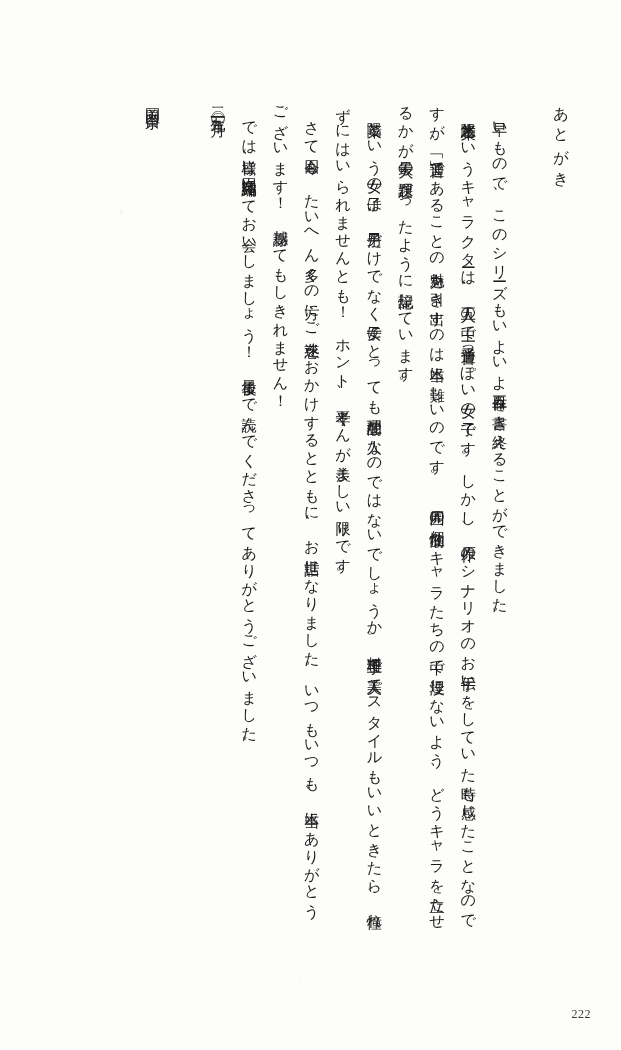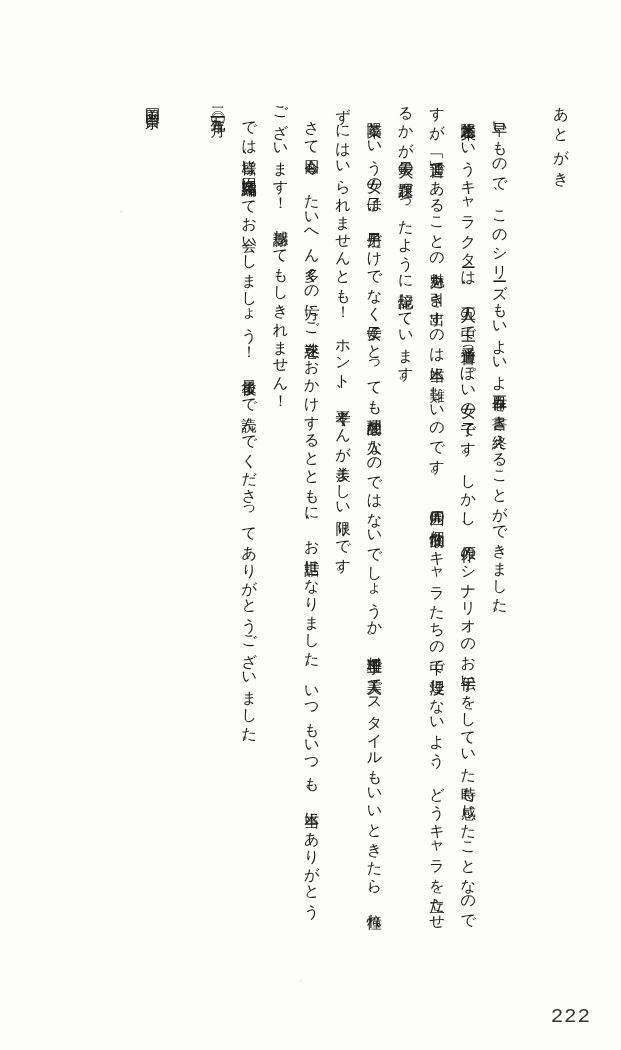--- a/index.html
+++ b/index.html
@@ -65,23 +65,23 @@
   .author {
     margin-left: 30px !important;
     padding-top: 600px;
     letter-spacing: 0.14em;
   }
 
   
   #pagenum {
     position: absolute;
     right: 30px;
-    bottom: 22px;
-    font-size: 21px;
-    font-family: Liberation Mono, monospace;
+    bottom: 28px;
+    font-size: 12px;
+    font-family: Liberation Serif, serif;
     color: #3a3a3a;
     letter-spacing: 0.04em;
   }
 
   
   .speck {
     position: absolute;
     background: #e8e6e2;
     border-radius: 50%;
     opacity: 0.55;

